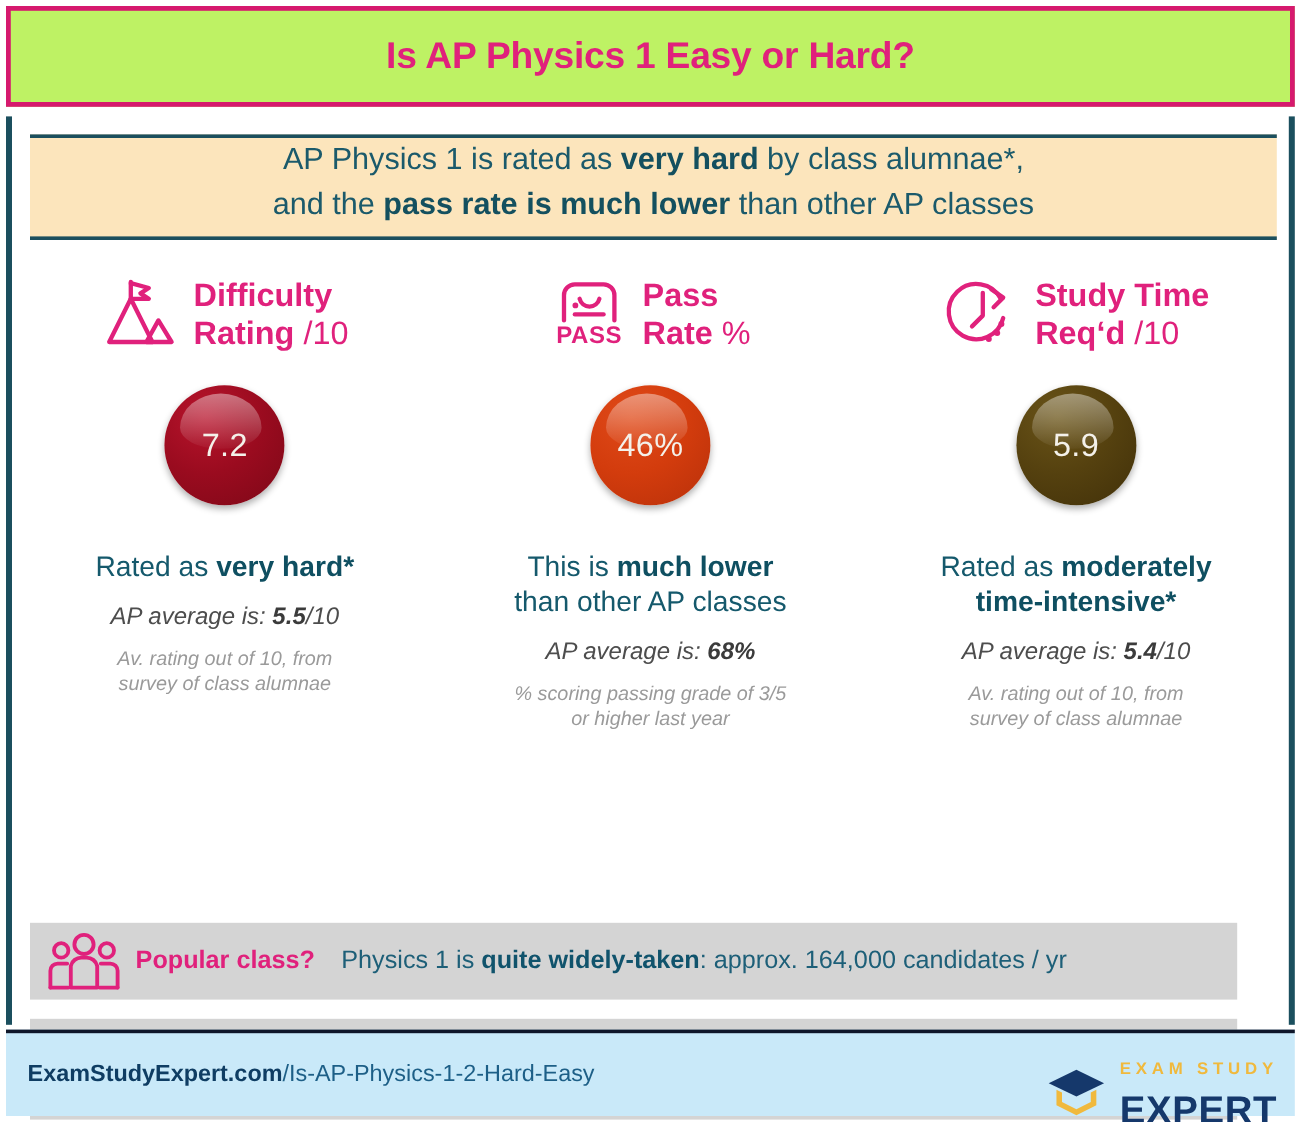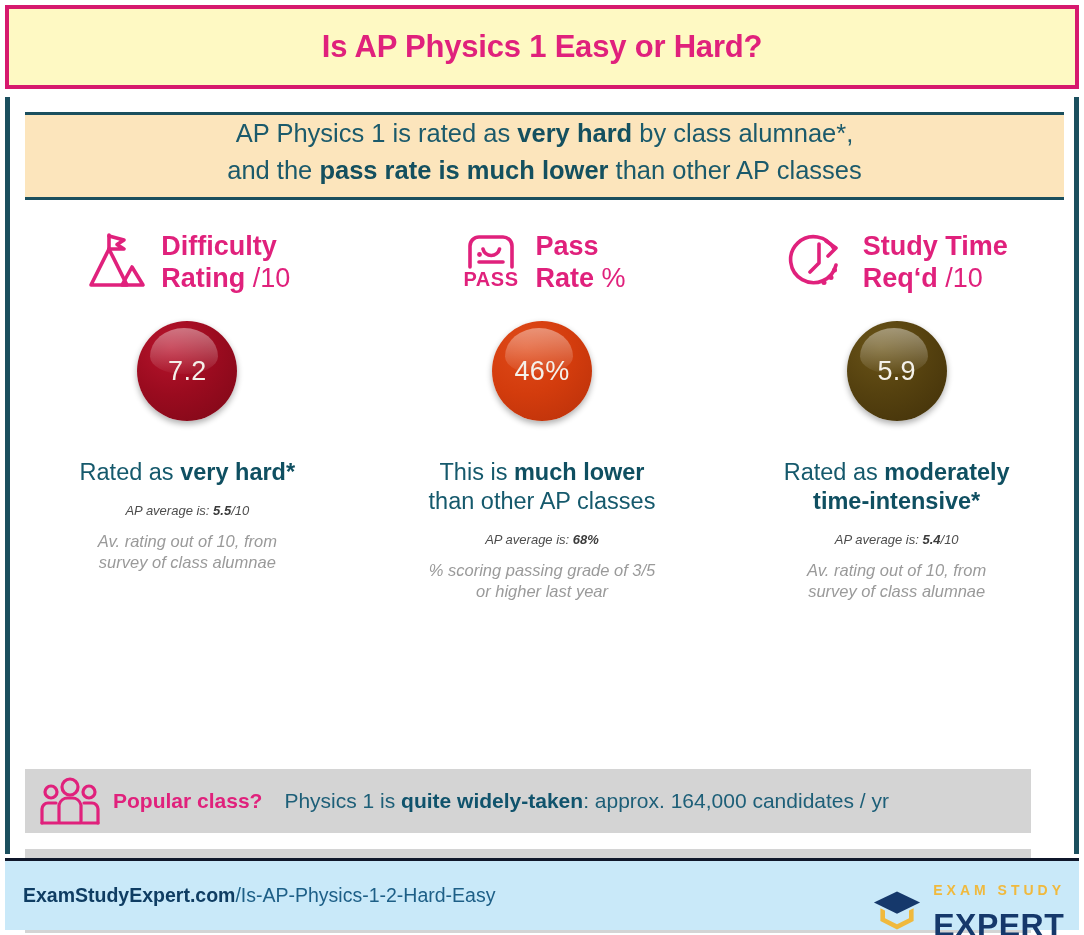--- a/index.html
+++ b/index.html
@@ -13,21 +13,21 @@
     position: relative;
     width: 1084px; height: 935px;
     background: #ffffff;
   }
 
   
   .header {
     position: absolute;
     left: 5px; top: 5px;
     width: 1074px; height: 84px;
-    background: #fef9c3;
+    background: #bef264;
     border: 4px solid #d6196e;
     display: flex; align-items: center; justify-content: center;
   }
   .header-title {
     color: #e0217c;
     font-size: 31px;
     font-weight: bold;
     letter-spacing: -0.2px;
   }
 
@@ -123,21 +123,21 @@
     color: #15596c;
     font-size: 23.5px;
     line-height: 29px;
     text-align: center;
     white-space: pre-line;
   }
   .col-main b { font-weight: bold; color: #0f4f61; }
   .col-avg {
     margin-top: 16px;
     color: #4d4d4d;
-    font-size: 13px;
+    font-size: 20px;
     font-style: italic;
   }
   .col-avg b { font-weight: bold; color: #3b3b3b; }
   .col-note {
     margin-top: 13px;
     color: #9a9a9a;
     font-size: 16.5px;
     font-style: italic;
     line-height: 21px;
     text-align: center;

